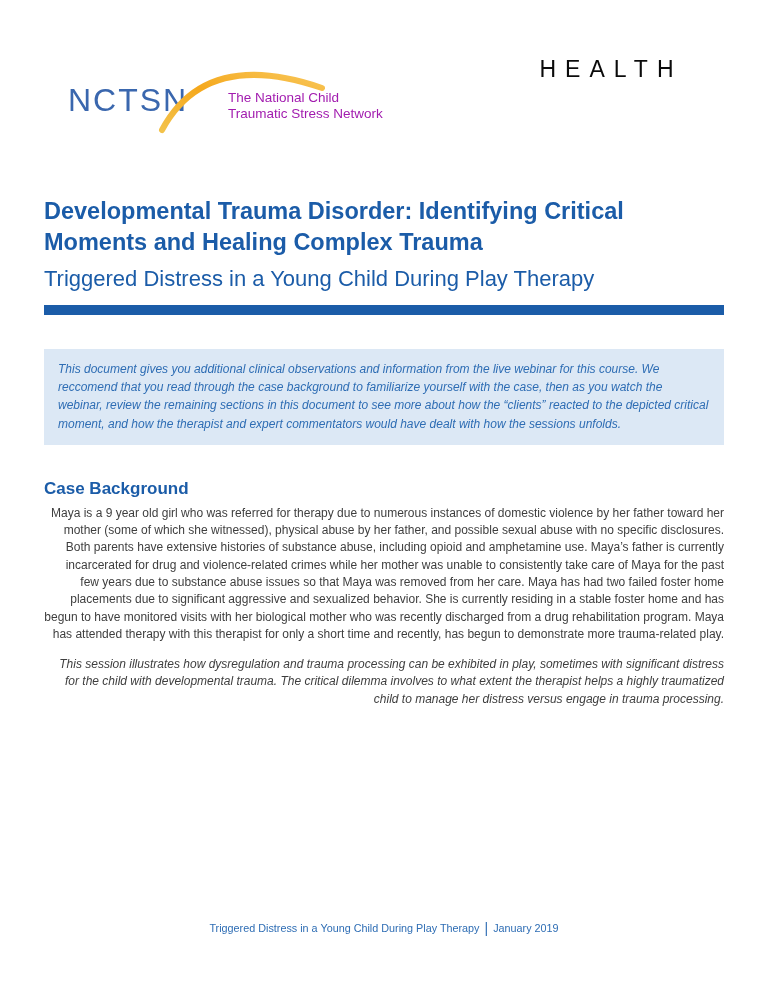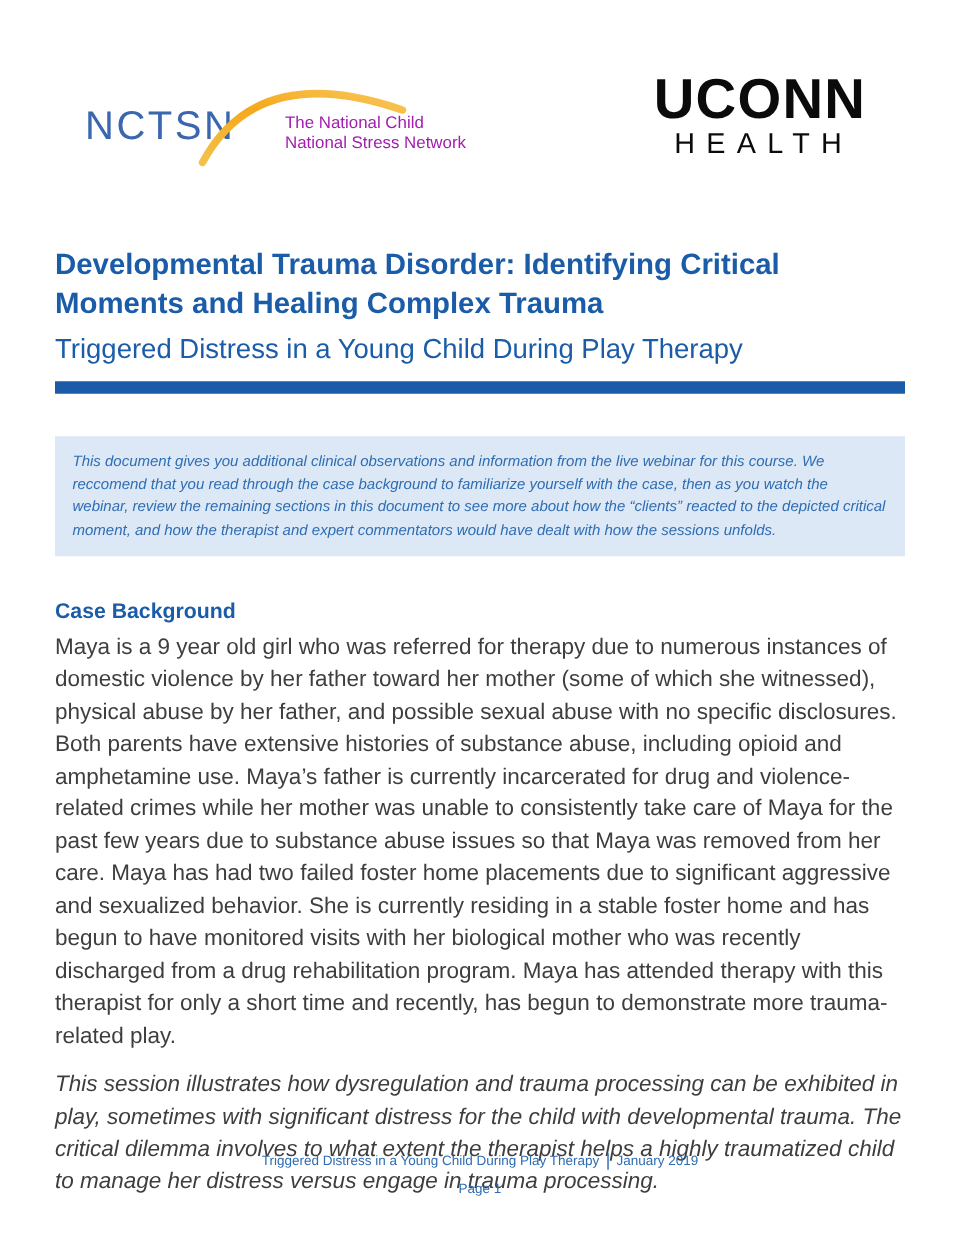--- a/index.html
+++ b/index.html
@@ -49,21 +49,21 @@
     margin-top: 34px; background: #dce8f5;
     padding: 11px 14px 12px 14px;
     color: #2e6db4; font-style: italic;
     font-size: 12px; line-height: 1.52;
   }
 
   .section-heading {
     margin-top: 34px; color: #1b5ca8; font-weight: 700; font-size: 17px;
   }
   .body-para {
-    margin-top: 6px; color: #3e3e3e; font-size: 18px; line-height: 1.44;
+    margin-top: 6px; color: #3e3e3e; font-size: 12px; line-height: 1.44; text-align: right;
   }
   .body-para.italic { font-style: italic; margin-top: 13px; }
 
   
   .footer {
     position: absolute; left: 0; right: 0; top: 919px;
     text-align: center; color: #2e6db4; font-size: 10.8px; line-height: 1.38;
   }
   .footer-sep { font-size: 14px; font-weight: 300; margin: 0 5px; vertical-align: -1px; }
   .footer-page { margin-top: 6px; }
@@ -80,26 +80,25 @@
         <linearGradient id="arcGrad" x1="0" y1="1" x2="1" y2="0">
           <stop offset="0" stop-color="#f3c24a"></stop>
           <stop offset="0.5" stop-color="#f5a81c"></stop>
           <stop offset="1" stop-color="#f8c658"></stop>
         </linearGradient>
       </defs>
       <path d="M 6 68 Q 50 -14 166 26" fill="none" stroke="url(#arcGrad)" stroke-width="6" stroke-linecap="round"></path>
     </svg>
     <div class="nctsn-tagline">
       <div>The National Child</div>
-      <div>National Stress Network</div>
+      <div>Traumatic Stress Network</div>
     </div>
   </div>
 
   <div class="uconn-logo">
-    <div class="uconn-line1">UCONN</div>
     <div class="uconn-line2">HEALTH</div>
   </div>
 
   <div class="main">
     <div class="doc-title">
       <div>Developmental Trauma Disorder: Identifying Critical</div>
       <div>Moments and Healing Complex Trauma</div>
     </div>
     <div class="doc-subtitle">Triggered Distress in a Young Child During Play Therapy</div>
     <div class="blue-bar"></div>
@@ -108,16 +107,15 @@
 
     <div class="section-heading">Case Background</div>
     <div class="body-para">Maya is a 9 year old girl who was referred for therapy due to numerous instances of domestic violence by her father toward her mother (some of which she witnessed), physical abuse by her father, and possible sexual abuse with no specific disclosures. Both parents have extensive histories of substance abuse, including opioid and amphetamine use. Maya’s father is currently incarcerated for drug and violence-related crimes while her mother was unable to consistently take care of Maya for the past few years due to substance abuse issues so that Maya was removed from her care. Maya has had two failed foster home placements due to significant aggressive and sexualized behavior. She is currently residing in a stable foster home and has begun to have monitored visits with her biological mother who was recently discharged from a drug rehabilitation program. Maya has attended therapy with this therapist for only a short time and recently, has begun to demonstrate more trauma-related play.</div>
     <div class="body-para italic">This session illustrates how dysregulation and trauma processing can be exhibited in play, sometimes with significant distress for the child with developmental trauma. The critical dilemma involves to what extent the therapist helps a highly traumatized child to manage her distress versus engage in trauma processing.</div>
   </div>
 
   <div class="footer">
     <div>
       <span>Triggered Distress in a Young Child During Play Therapy</span><span class="footer-sep">|</span><span>January 2019</span>
     </div>
-    <div class="footer-page">Page 1</div>
   </div>
 
 </div>
 
 </body></html>

